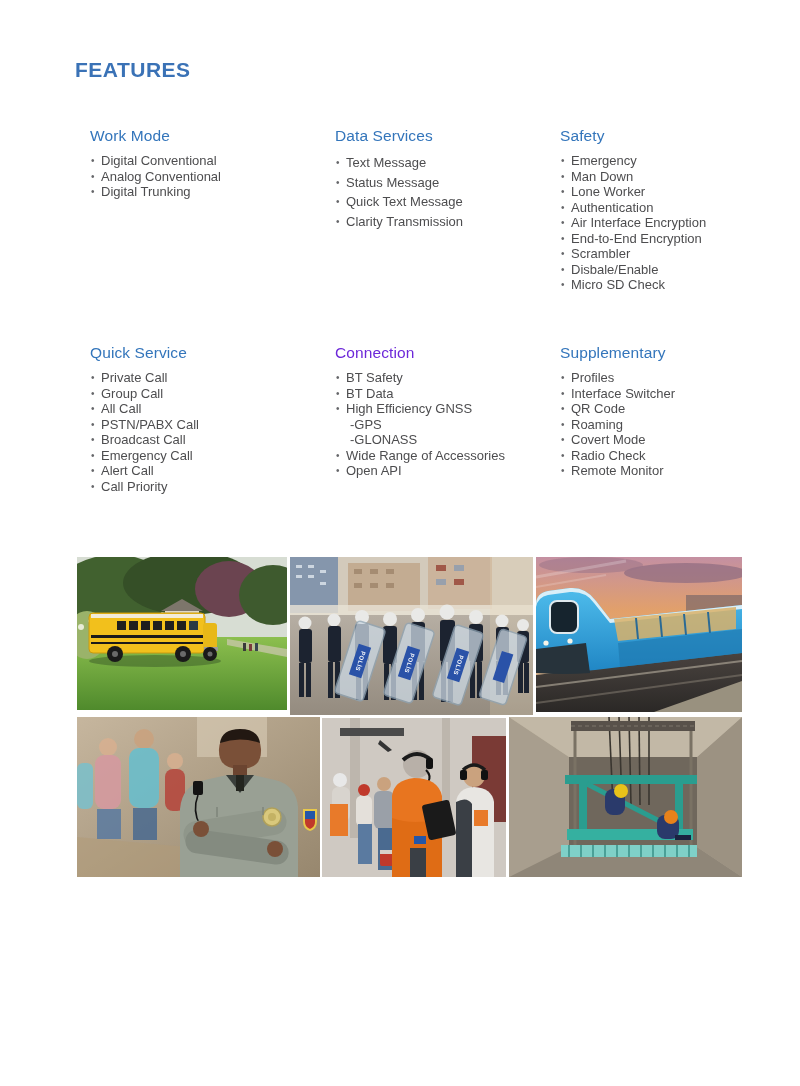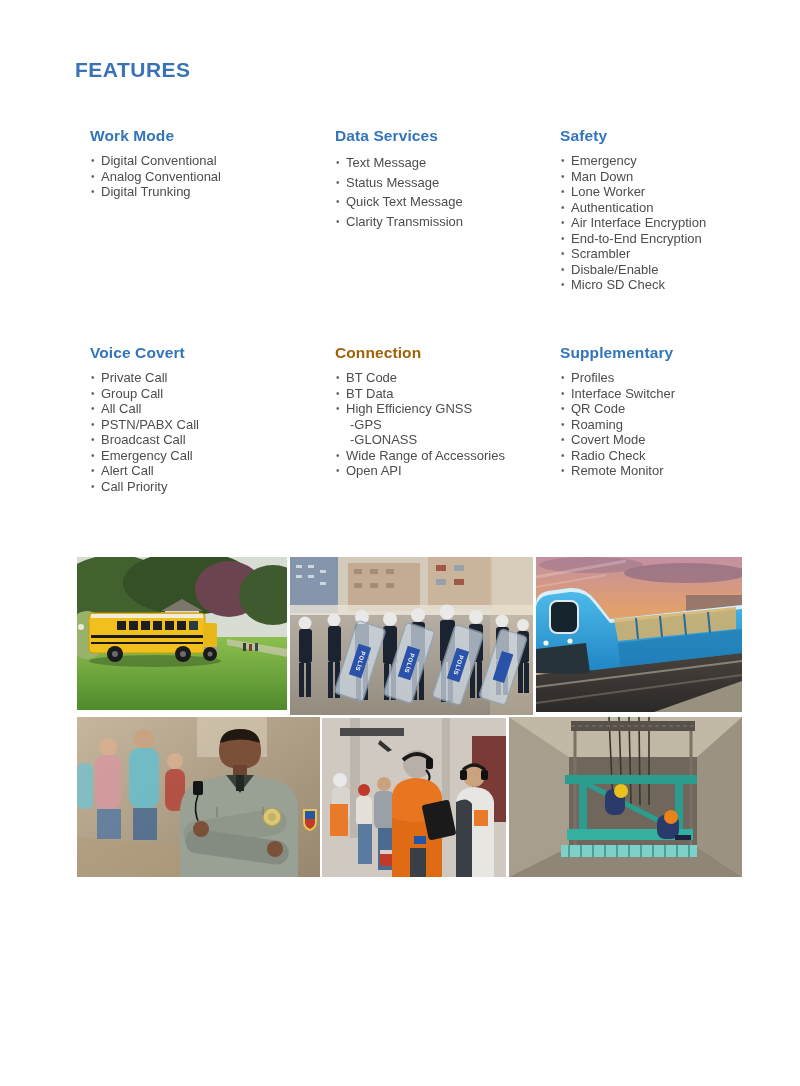--- a/index.html
+++ b/index.html
@@ -11,21 +11,21 @@
   .page-title {
     position:absolute; left:75px; top:58px; margin:0;
     font-size:21px; font-weight:bold; letter-spacing:.5px;
   }
   .sections {
     position:absolute; left:90px; top:126px; width:665px;
     display:grid; grid-template-columns:245px 225px 195px;
     grid-template-rows:217px auto; align-items:start;
   }
   .section h2 {
-    margin:0 0 7px 0; font-size:15.5px; font-weight:bold; letter-spacing:.1px;
+    margin:0 0 7px 0; font-size:15.5px; font-weight:normal; letter-spacing:.1px;
     line-height:20px;
   }
   .section ul { list-style:none; margin:0; padding:0; }
   .section li {
     position:relative; padding-left:11px;
     font-size:13px; line-height:15.5px; color:#4d4d4f;
   }
   .section li::before {
     content:"\2022"; position:absolute; left:1px; top:0;
     font-size:10px; line-height:inherit; color:#66676a;
@@ -74,36 +74,36 @@
         <li>Lone Worker</li>
         <li>Authentication</li>
         <li>Air Interface Encryption</li>
         <li>End-to-End Encryption</li>
         <li>Scrambler</li>
         <li>Disbale/Enable</li>
         <li>Micro SD Check</li>
       </ul>
     </section>
     <section class="section">
-      <h2 style="color: rgb(51, 117, 187);">Voice Covert</h2>
+      <h2 style="color: rgb(51, 117, 187);">Quick Service</h2>
       <ul>
         <li>Private Call</li>
         <li>Group Call</li>
         <li>All Call</li>
         <li>PSTN/PABX Call</li>
         <li>Broadcast Call</li>
         <li>Emergency Call</li>
         <li>Alert Call</li>
         <li>Call Priority</li>
       </ul>
     </section>
     <section class="section">
-      <h2 style="color: #a16207;">Connection</h2>
-      <ul>
-        <li>BT Code</li>
+      <h2 style="color: #6d28d9;">Connection</h2>
+      <ul>
+        <li>BT Safety</li>
         <li>BT Data</li>
         <li>High Efficiency GNSS</li>
         <li class="sub">-GPS</li>
         <li class="sub">-GLONASS</li>
         <li>Wide Range of Accessories</li>
         <li>Open API</li>
       </ul>
     </section>
     <section class="section">
       <h2 style="color: rgb(51, 117, 187);">Supplementary</h2>

